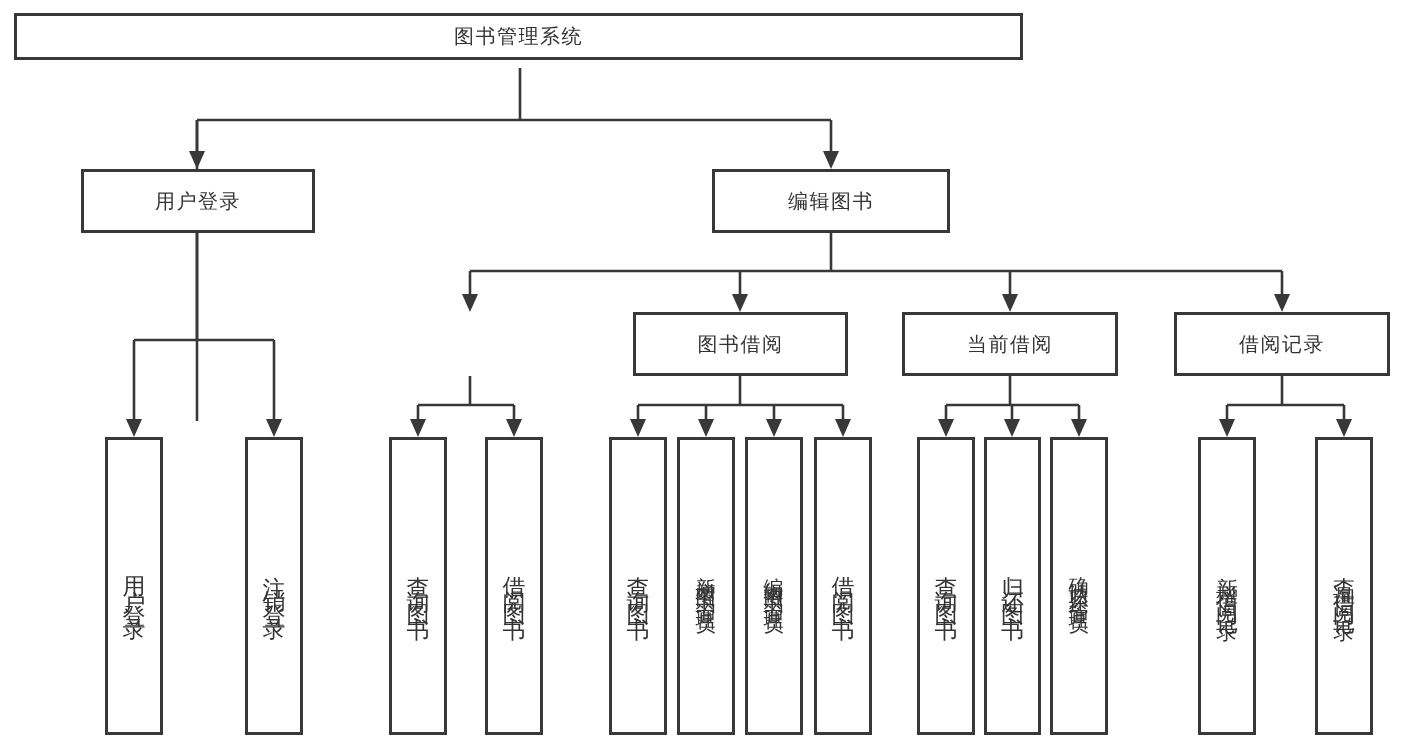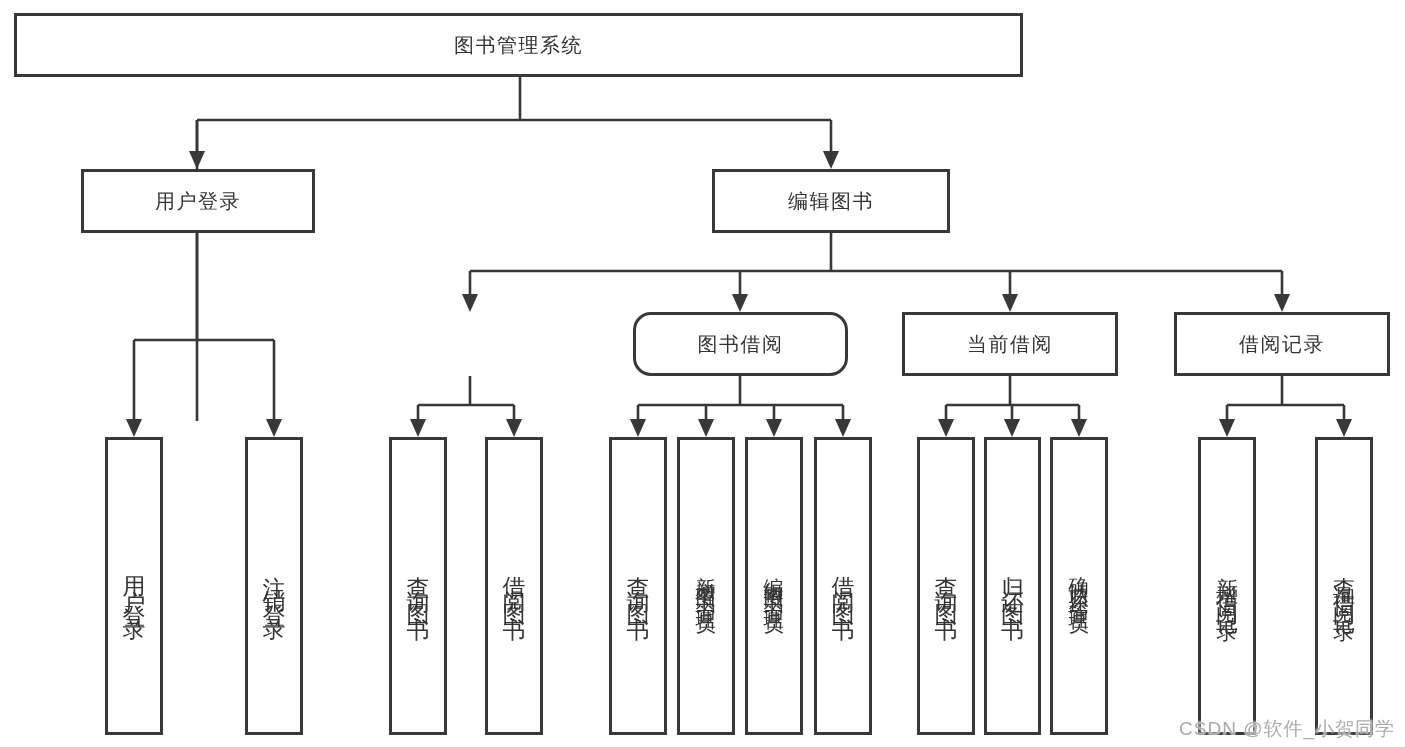--- a/index.html
+++ b/index.html
@@ -67,32 +67,32 @@
       <path d="M774,437 l-8,-18 h16 z"></path>
       <path d="M843,437 l-8,-18 h16 z"></path>
       <path d="M946,437 l-8,-18 h16 z"></path>
       <path d="M1012,437 l-8,-18 h16 z"></path>
       <path d="M1079,437 l-8,-18 h16 z"></path>
       <path d="M1227,437 l-8,-18 h16 z"></path>
       <path d="M1344,437 l-8,-18 h16 z"></path>
     </g>
   </svg>
 
-  <div class="box" style="left:14px; top:13px; width:1009px; height:64px;">
+  <div class="box" style="left:14px; top:13px; width:1009px; height:47px;">
     <span class="hlabel">图书管理系统</span>
   </div>
 
   <div class="box" style="left:81px; top:169px; width:234px; height:64px;">
     <span class="hlabel">用户登录</span>
   </div>
   <div class="box" style="left:712px; top:169px; width:238px; height:64px;">
     <span class="hlabel">编辑图书</span>
   </div>
 
-  <div class="box" style="left:633px; top:312px; width:215px; height:64px;border-radius:18px;">
+  <div class="box" style="left:633px; top:312px; width:215px; height:64px;">
     <span class="hlabel">图书借阅</span>
   </div>
   <div class="box" style="left:902px; top:312px; width:216px; height:64px;justify-content:center;">
     <span class="hlabel">当前借阅</span>
   </div>
   <div class="box" style="left:1174px; top:312px; width:216px; height:64px;">
     <span class="hlabel">借阅记录</span>
   </div>
 
   <div class="box" style="left:105px; top:437px; width:58px; height:298px;">
@@ -132,15 +132,14 @@
     <span class="vtext tight">确认归还（管理员）</span>
   </div>
 
   <div class="box" style="left:1198px; top:437px; width:58px; height:298px;">
     <span class="vtext med">新增借阅记录</span>
   </div>
   <div class="box" style="left:1315px; top:437px; width:58px; height:298px;">
     <span class="vtext med">查询借阅记录</span>
   </div>
 
-  <div class="watermark">CSDN @软件_小贺同学</div>
 
 </div>
 
 </body></html>

